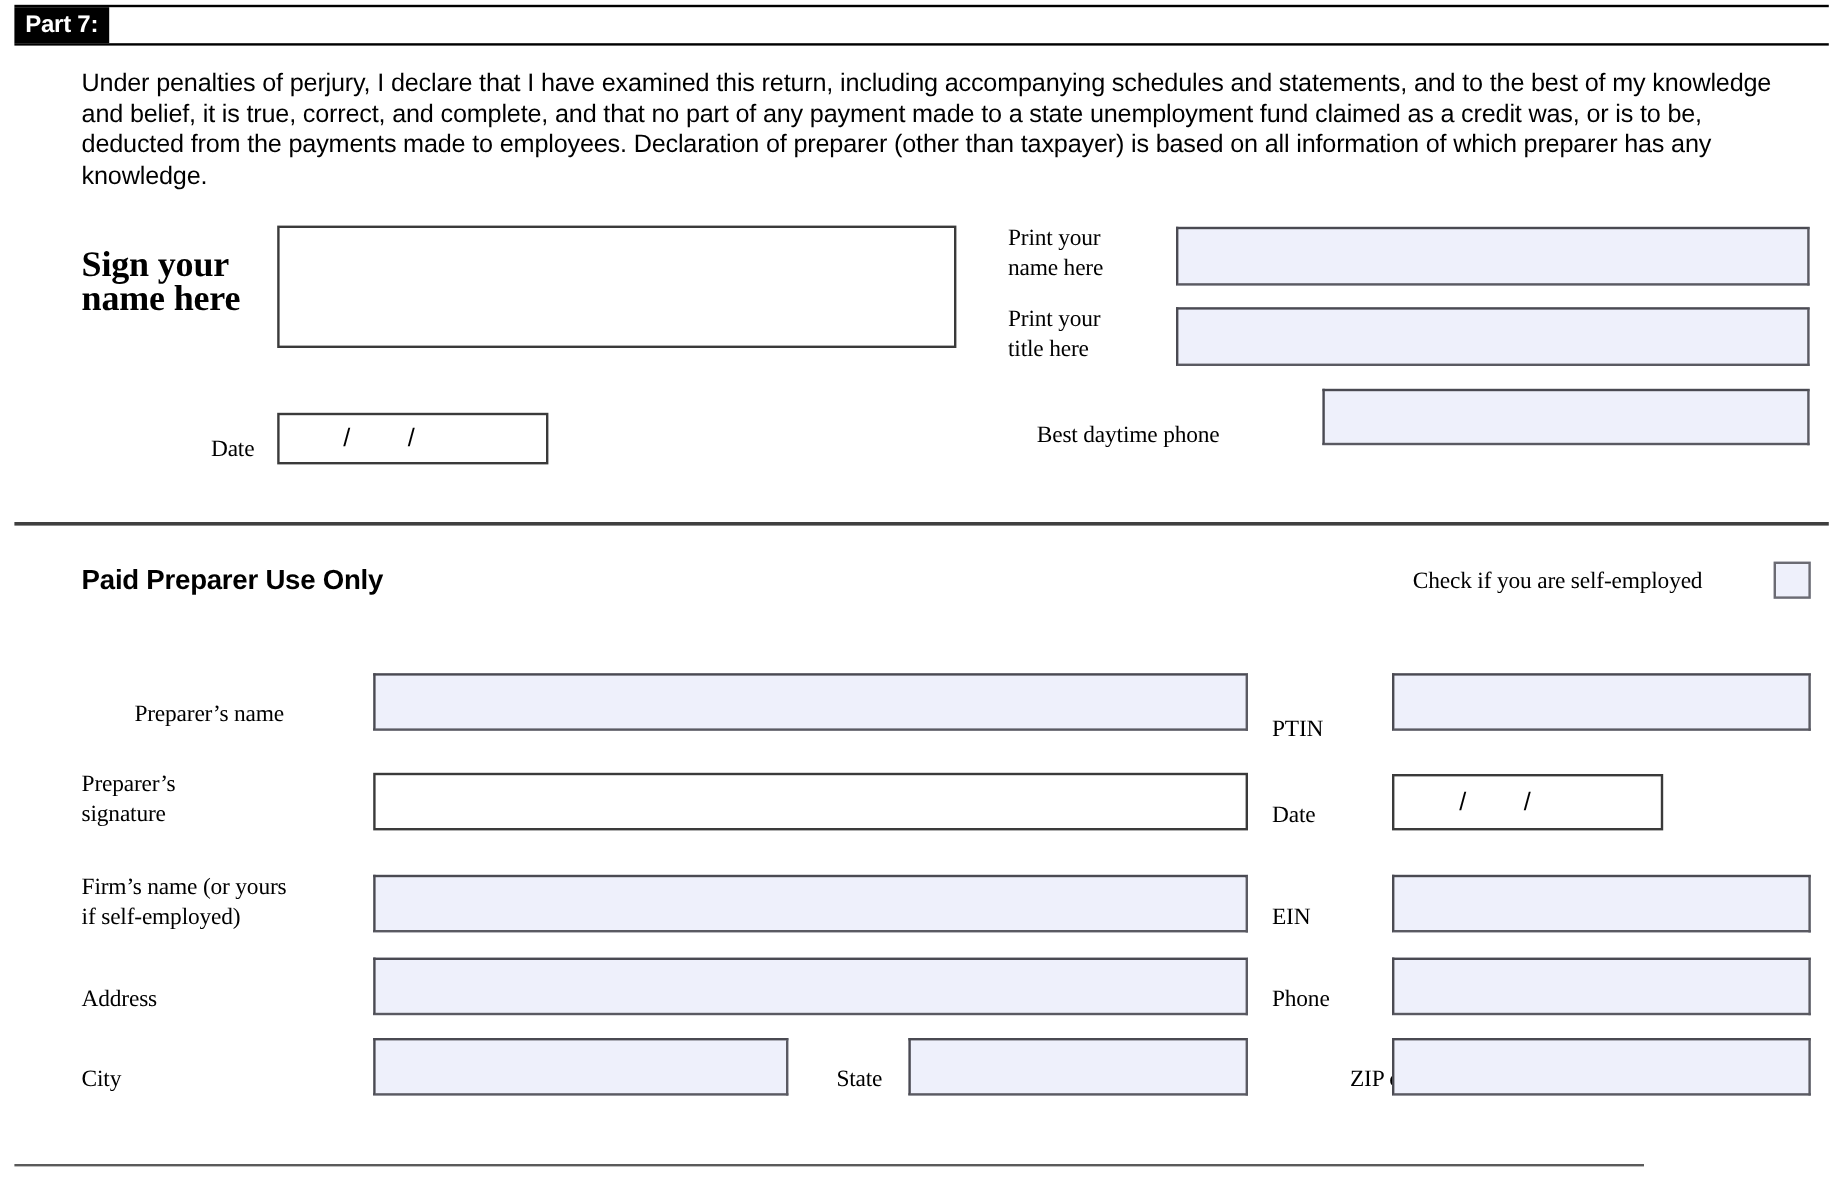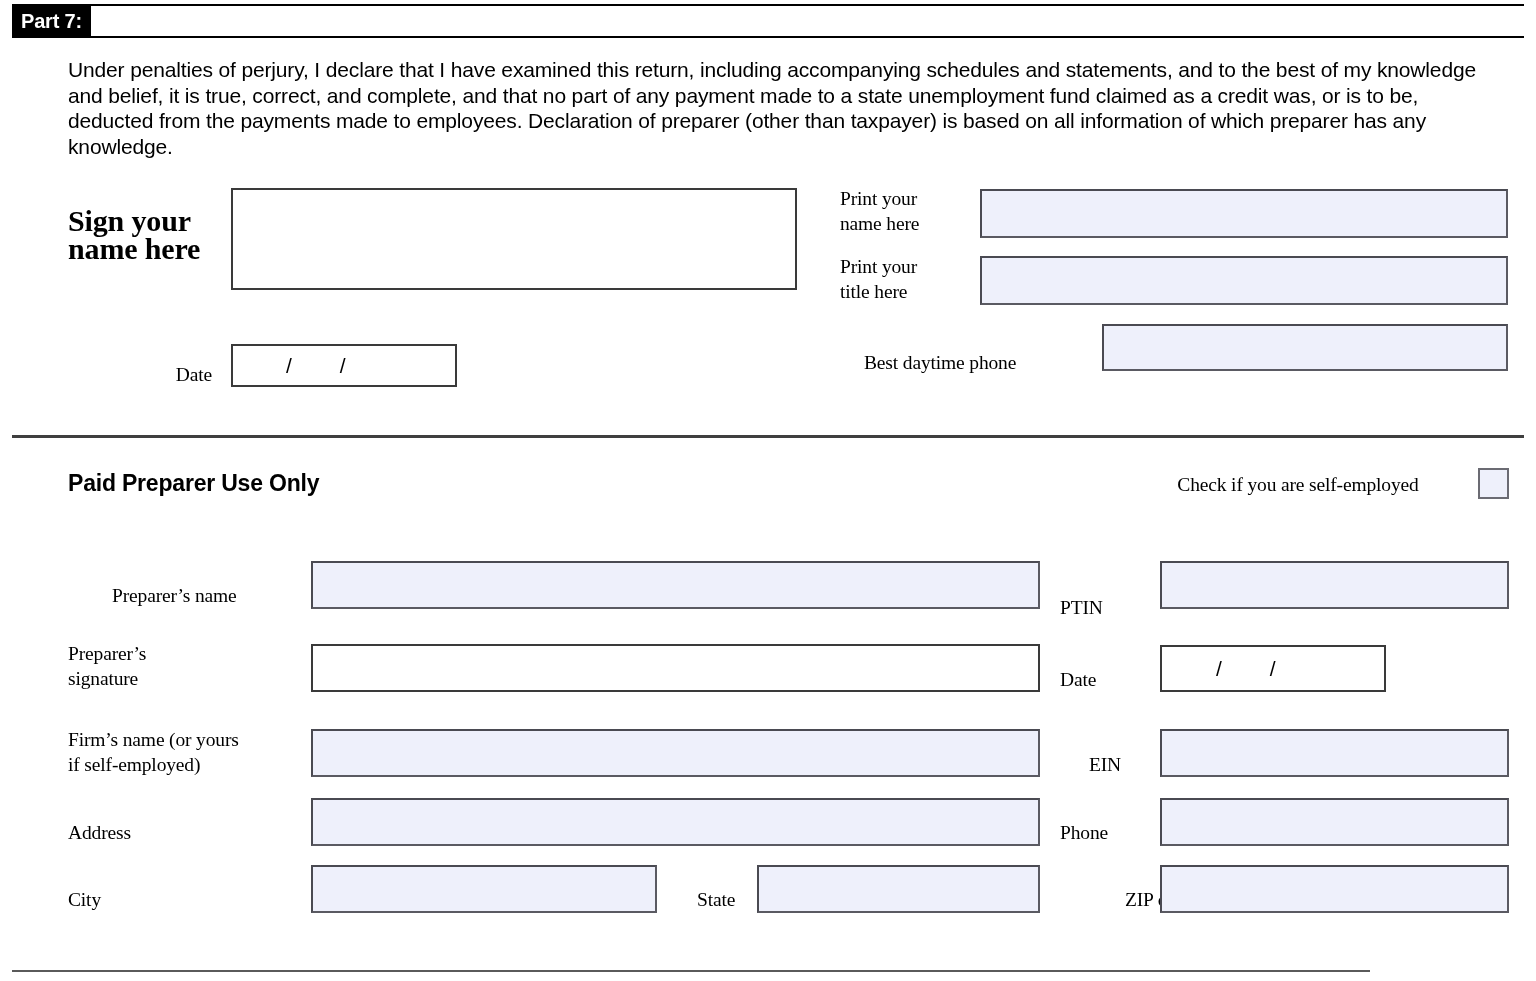--- a/index.html
+++ b/index.html
@@ -176,21 +176,21 @@
 <div class="lbl" style="left:1060px; top:667px; width:90px;">Date</div>
 <div class="box white" style="left:1160px; top:645px; width:226px; height:47px;"></div>
 <div class="date-marks" style="left:1160px; top:645px; width:226px; height:47px;">
   <span style="margin-left:56px;">/</span>
   <span style="margin-left:48px;">/</span>
 </div>
 
 <div class="lbl" style="left:68px; top:727px; width:250px;">Firm’s name (or yours
 if self-employed)</div>
 <div class="box" style="left:311px; top:729px; width:729px; height:48px;"></div>
-<div class="lbl" style="left:1060px; top:752px; width:90px;text-align:center;">EIN</div>
+<div class="lbl" style="left:1060px; top:752px; width:90px;">EIN</div>
 <div class="box" style="left:1160px; top:729px; width:349px; height:48px;"></div>
 
 <div class="lbl" style="left:68px; top:820px; width:240px;">Address</div>
 <div class="box" style="left:311px; top:798px; width:729px; height:48px;"></div>
 <div class="lbl" style="left:1060px; top:820px; width:100px;">Phone</div>
 <div class="box" style="left:1160px; top:798px; width:349px; height:48px;"></div>
 
 <div class="lbl" style="left:68px; top:887px; width:240px;">City</div>
 <div class="box" style="left:311px; top:865px; width:346px; height:48px;"></div>
 <div class="lbl" style="left:697px; top:887px; width:60px;">State</div>

